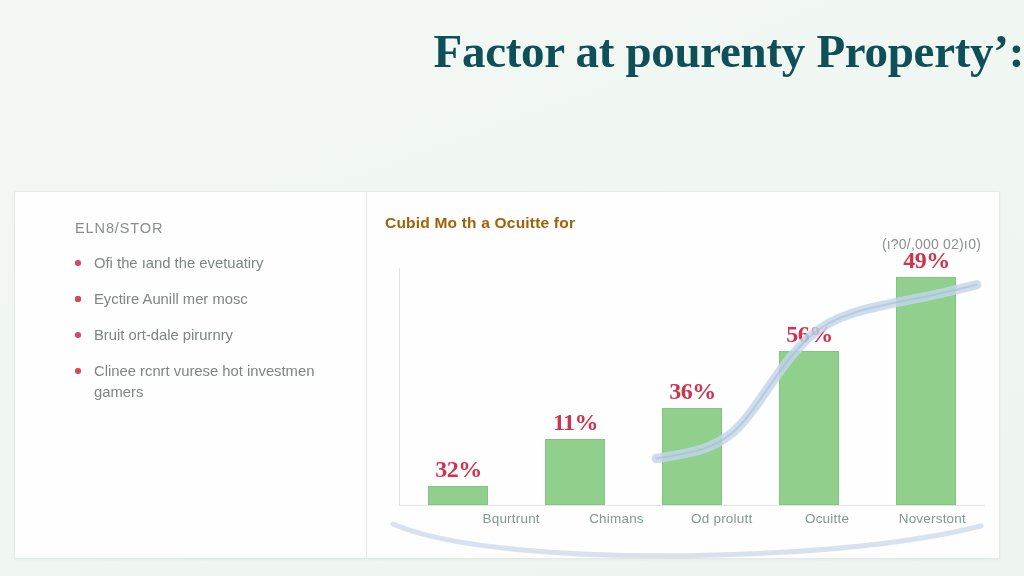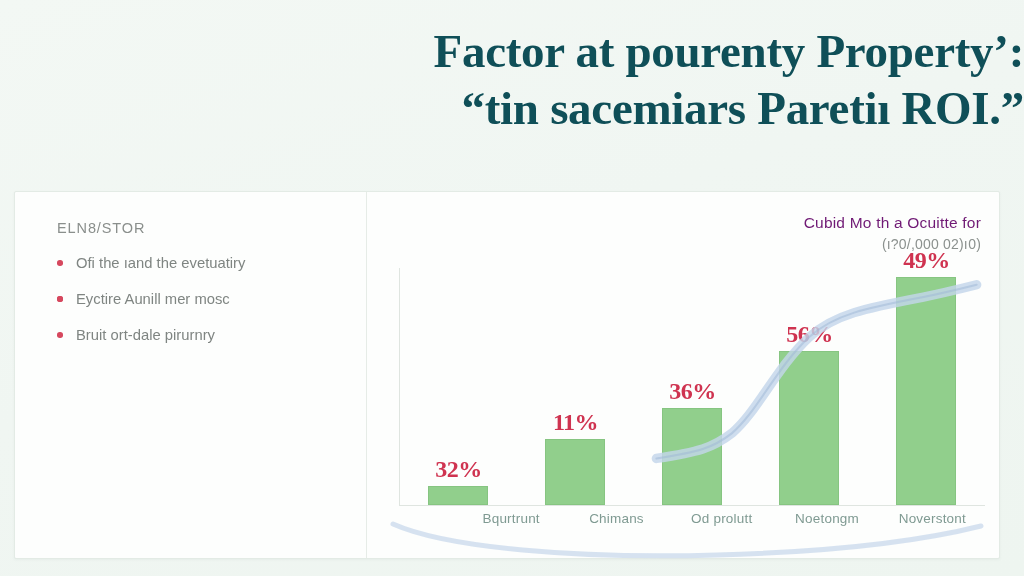--- a/index.html
+++ b/index.html
@@ -55,21 +55,21 @@
     border-radius: 2px;
     box-shadow: 0 1px 3px rgba(60,80,70,0.05);
     display: flex;
     box-sizing: border-box;
   }
 
   
   .sidebar {
     width: 352px;
     box-sizing: border-box;
-    padding: 28px 14px 10px 42px;
+    padding: 28px 14px 10px 60px;
     border-right: 1px solid #e6ece7;
     flex: 0 0 auto;
   }
   .sidebar-heading {
     font-size: 14.5px;
     letter-spacing: 0.9px;
     color: #8a8f8c;
     font-weight: 400;
     margin-bottom: 17px;
   }
@@ -98,24 +98,25 @@
   }
 
   
   .chart-panel {
     flex: 1 1 auto;
     position: relative;
     padding: 22px 18px 8px 18px;
     box-sizing: border-box;
   }
   .chart-title {
-    text-align: right;
+    text-align: left;
     font-size: 15.5px;
-    color: #701a75;
+    color: #a16207;
     letter-spacing: 0.2px;
+    font-weight: bold;
   }
   .chart-subtitle {
     text-align: right;
     font-size: 14px;
     color: #8b918e;
     margin-top: 4px;
     letter-spacing: 0.2px;
   }
 
   .plot {
@@ -210,21 +211,20 @@
     pointer-events: none;
   }
 </style>
 </head>
 <body>
 
 <div class="slide">
 
   <div class="title-block">
     <div class="title-line">Factor at pourenty Property’:</div>
-    <div class="title-line second">“tin sacemiars Paretiı ROI.”</div>
   </div>
 
   <div class="card">
 
     <div class="sidebar">
       <div class="sidebar-heading">ELN8/STOR</div>
       <ul class="bullet-list">
         <li class="bullet-item">
           <span class="bullet-dot"></span>
           <span>Ofi the ıand the evetuatiry</span>
@@ -232,20 +232,24 @@
         <li class="bullet-item">
           <span class="bullet-dot"></span>
         </li>
         <li class="bullet-item">
           <span class="bullet-dot"></span>
           <span>Eyctire Aunill mer mosc</span>
         </li>
         <li class="bullet-item">
           <span class="bullet-dot"></span>
           <span>Bruit ort-dale pirurnry</span>
+        </li>
+        <li class="bullet-item">
+          <span class="bullet-dot"></span>
+          <span>Clinee rcnrt vurese hot investmen gamers</span>
         </li>
       </ul>
     </div>
 
     <div class="chart-panel">
       <div class="chart-title">Cubid Mo th a Ocuitte for</div>
       <div class="chart-subtitle">(ı?0/,000 02)ı΃0)</div>
 
       <div class="plot">
         <div class="axis-y"></div>
@@ -277,21 +281,21 @@
         <svg class="trend-svg" viewBox="0 0 560 205" preserveAspectRatio="none">
           <path d="M246,182 C286,176 300,172 318,158 C342,138 360,96 392,66 C416,44 448,38 500,28 C520,24 536,20 552,16" fill="none" stroke="#c3d6ea" stroke-width="9" stroke-linecap="round" opacity="0.82"></path>
           <path d="M246,182 C286,176 300,172 318,158 C342,138 360,96 392,66 C416,44 448,38 500,28 C520,24 536,20 552,16" fill="none" stroke="#9db8d6" stroke-width="2" stroke-linecap="round" opacity="0.5"></path>
         </svg>
       </div>
 
       <div class="x-labels">
         <div class="x-label">Bqurtrunt</div>
         <div class="x-label">Chimans</div>
         <div class="x-label">Od prolutt</div>
-        <div class="x-label">Noetongm</div>
+        <div class="x-label">Ocuitte</div>
         <div class="x-label">Noverstont</div>
       </div>
 
       <svg class="swoosh" viewBox="0 0 600 46" preserveAspectRatio="none">
         <path d="M6,6 C60,30 190,41 330,37 C440,34 530,24 594,8" fill="none" stroke="#cfdded" stroke-width="5" stroke-linecap="round" opacity="0.85"></path>
       </svg>
     </div>
 
   </div>
 </div>

